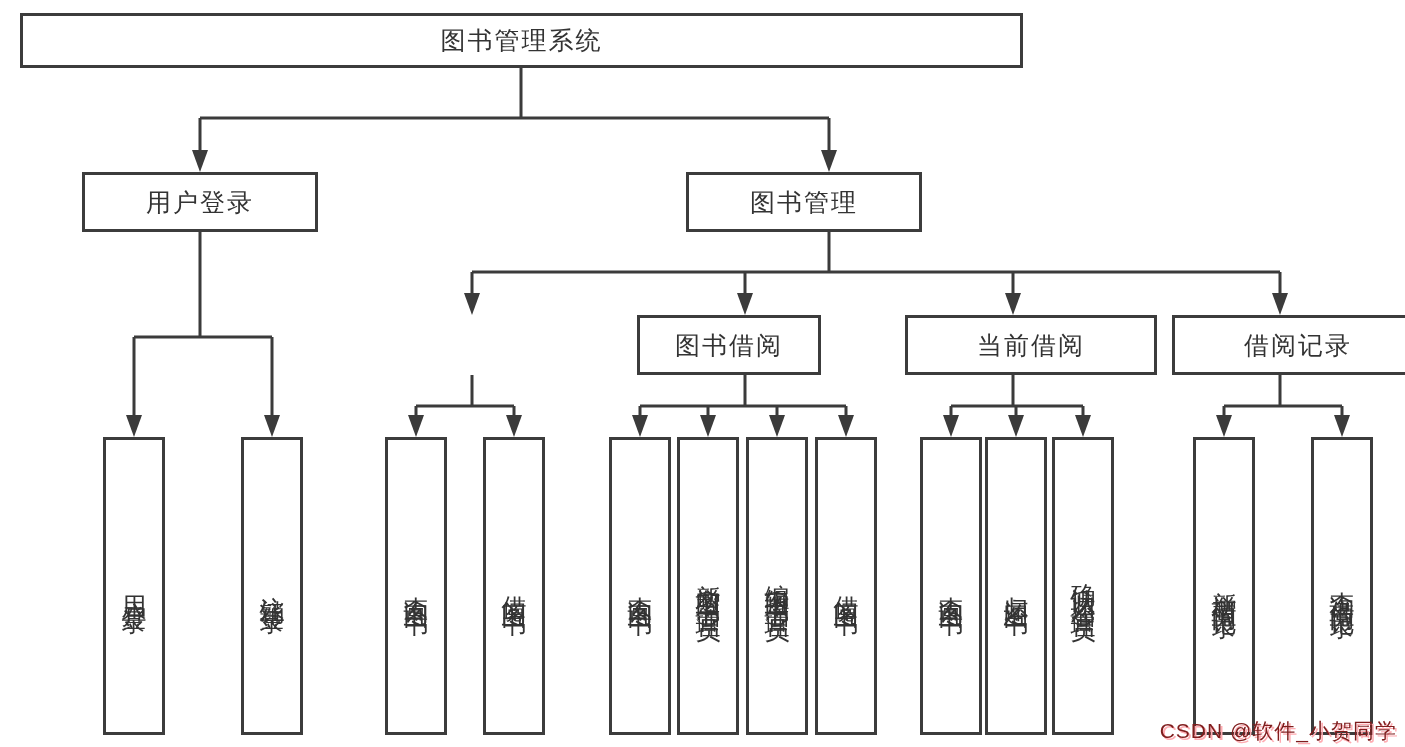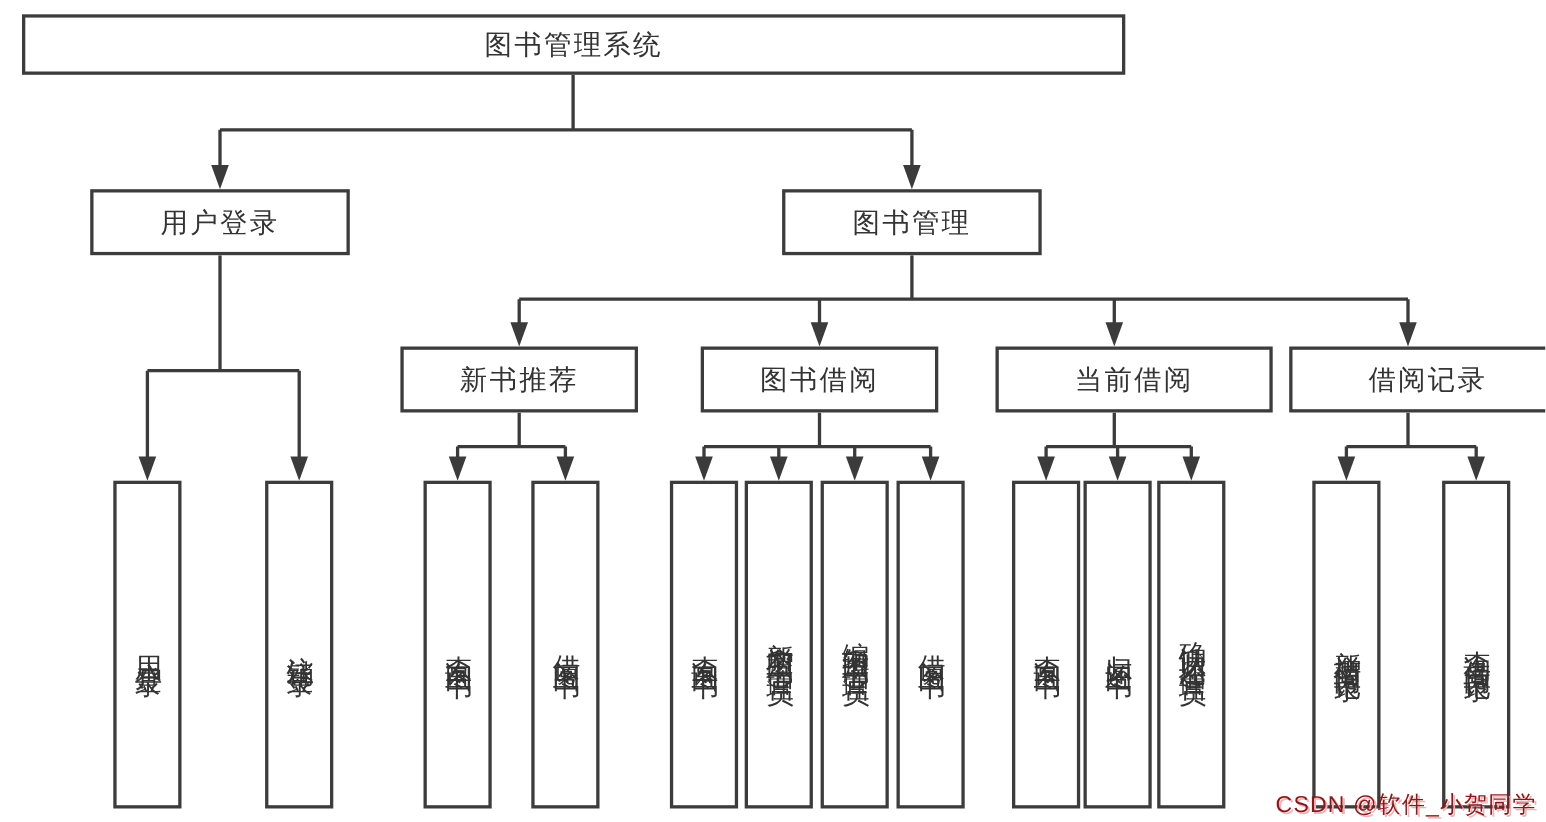--- a/index.html
+++ b/index.html
@@ -103,28 +103,25 @@
     </g>
   </svg>
 
   <div class="box" style="left:20px;top:13px;width:1003px;height:55px">
     <span class="lbl">图书管理系统</span>
   </div>
 
   <div class="box" style="left:82px;top:172px;width:236px;height:60px">
     <span class="lbl">用户登录</span>
   </div>
-  <div class="box" style="left:711px;top:172px;width:236px;height:60px">
+  <div class="box" style="left:686px;top:172px;width:236px;height:60px">
     <span class="lbl">图书管理</span>
   </div>
 
-  <div class="box" style="left:364px;top:315px;width:216px;height:60px">
-    <span class="lbl">新书推荐</span>
-  </div>
-  <div class="box" style="left:637px;top:315px;width:216px;height:60px">
+  <div class="box" style="left:637px;top:315px;width:184px;height:60px">
     <span class="lbl">图书借阅</span>
   </div>
   <div class="box" style="left:905px;top:315px;width:252px;height:60px">
     <span class="lbl">当前借阅</span>
   </div>
   <div class="box" style="left:1172px;top:315px;width:252px;height:60px">
     <span class="lbl">借阅记录</span>
   </div>
 
   <div class="box leaf" style="left:103px">

